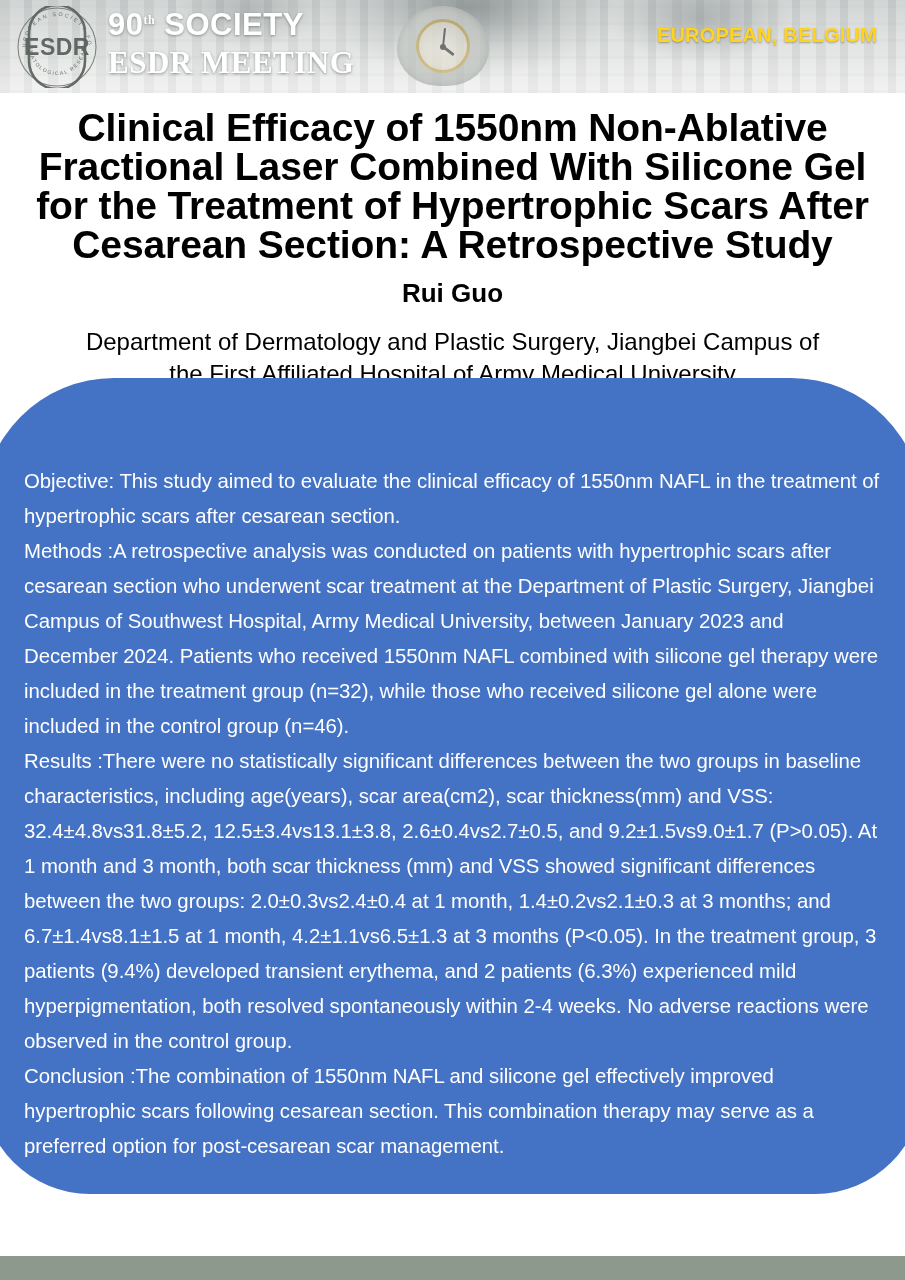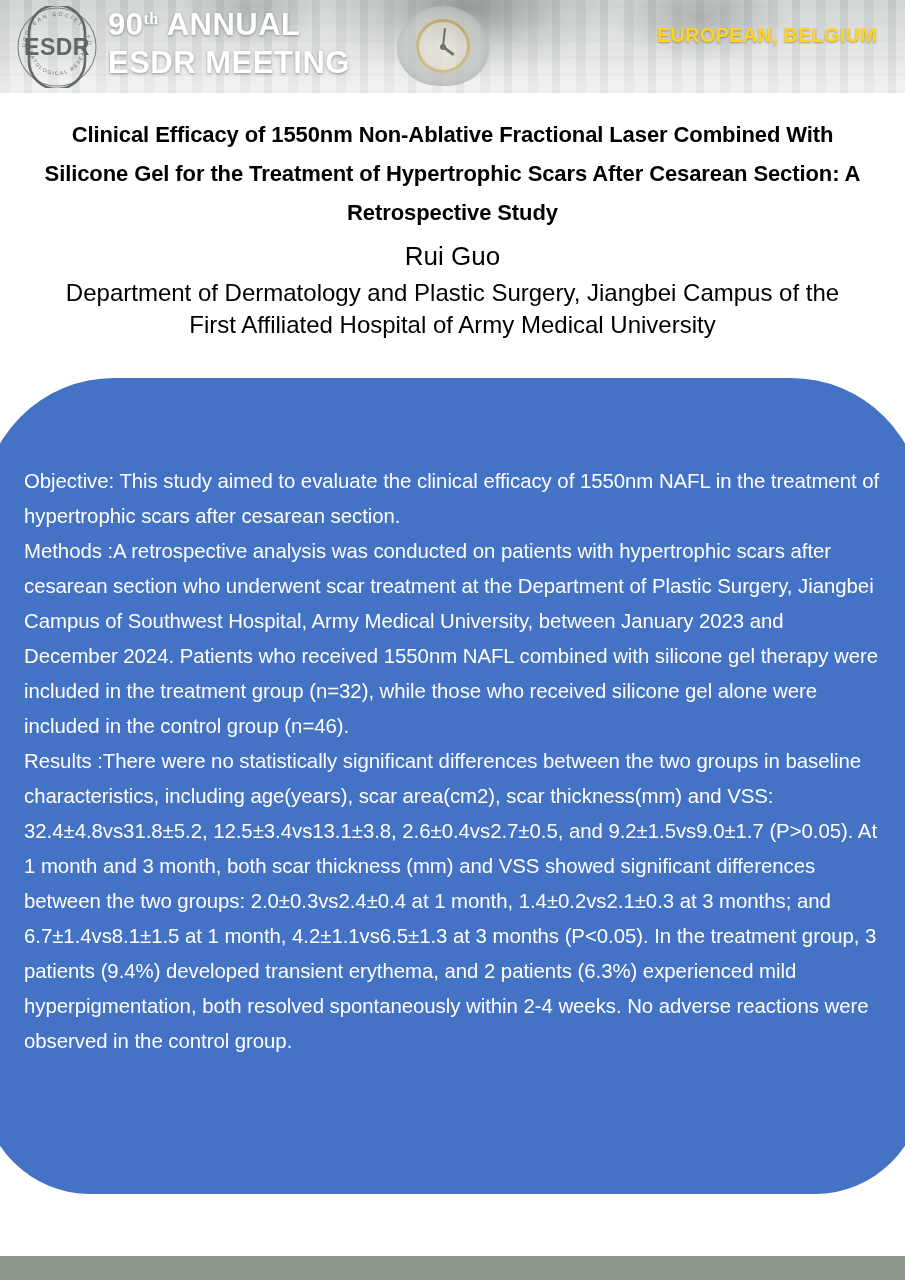--- a/index.html
+++ b/index.html
@@ -117,26 +117,26 @@
     top: 6px;
     color: #ffffff;
     font-weight: bold;
     font-size: 31px;
     line-height: 38px;
     letter-spacing: 0.5px;
     text-shadow: 0 1px 3px rgba(70,75,75,0.55);
     white-space: nowrap;
   }
   .banner-title .sup {
-    font-size: 16px;
+    font-size: 12px;
     vertical-align: super;
     line-height: 0;
     font-family: Liberation Serif, serif;
   }
-  .banner-title .l2 { display: block; }
+  .banner-title .l2 { display: block; font-family: Liberation Serif, serif; }
 
   .banner-dates {
     position: absolute;
     right: 28px;
     top: 24px;
     text-align: left;
     color: #FFD320;
     font-weight: bold;
     font-size: 20px;
     line-height: 23px;
@@ -150,39 +150,39 @@
   .title-block {
     position: absolute;
     left: 0;
     top: 108px;
     width: 905px;
     text-align: center;
     padding: 0 26px;
     box-sizing: border-box;
   }
   .poster-title {
-    font-size: 22px;
+    font-size: 39px;
     font-weight: bold;
     line-height: 39px;
     color: #000000;
-    margin: 7px;
+    margin: 0;
     letter-spacing: -0.1px;
   }
   .poster-author {
     font-size: 26px;
     line-height: 34px;
     color: #000000;
-    margin: 6px 0 0 0;
-    font-weight: normal;
+    margin: 12px 0 0 0;
+    font-weight: bold;
   }
   .poster-affiliation {
     font-size: 24px;
     line-height: 32px;
     color: #000000;
-    margin: 4px;
+    margin: 16px;
     font-weight: normal;
     padding: 0 24px;
   }
 
   
   .abstract-panel {
     position: absolute;
     left: -18px;
     top: 378px;
     width: 941px;
@@ -243,36 +243,37 @@
       </text>
       <text font-family="Liberation Sans, sans-serif" font-size="5.0" fill="#5e645f" letter-spacing="1.5" opacity="0.95">
         <textPath href="#ringBot" startOffset="50%" text-anchor="middle">DERMATOLOGICAL RESEARCH</textPath>
       </text>
       <path d="M 13,27 A 28,28 0 0 1 69,27 L 69,55 A 28,28 0 0 1 13,55 Z" fill="none" stroke="#5e645f" stroke-width="2.6" opacity="0.95"></path>
       <text x="41" y="49" text-anchor="middle" font-family="Liberation Sans, sans-serif" font-size="23" font-weight="bold" fill="#5e645f" letter-spacing="0.5" opacity="0.97">ESDR</text>
     </svg>
   </div>
 
   <div class="banner-title">
-    <span>90</span><span class="sup">th</span><span> ANNUAL</span>
+    <span>90</span><span class="sup">th</span><span> SOCIETY</span>
     <span class="l2">ESDR MEETING</span>
   </div>
 
   <div class="banner-dates">
     <span class="l2">EUROPEAN, BELGIUM</span>
   </div>
 </div>
 
 <div class="title-block">
   <h1 class="poster-title">Clinical Efficacy of 1550nm Non-Ablative Fractional Laser Combined With Silicone Gel for the Treatment of Hypertrophic Scars After Cesarean Section: A Retrospective Study</h1>
   <p class="poster-author">Rui Guo</p>
   <p class="poster-affiliation">Department of Dermatology and Plastic Surgery, Jiangbei Campus of the First Affiliated Hospital of Army Medical University</p>
 </div>
 
 <div class="abstract-panel">
   <div class="abstract-text">
     <p>Objective: This study aimed to evaluate the clinical efficacy of 1550nm NAFL in the treatment of hypertrophic scars after cesarean section.</p>
     <p>Methods :A retrospective analysis was conducted on patients with hypertrophic scars after cesarean section who underwent scar treatment at the Department of Plastic Surgery, Jiangbei Campus of Southwest Hospital, Army Medical University, between January 2023 and December 2024. Patients who received 1550nm NAFL combined with silicone gel therapy were included in the treatment group (n=32), while those who received silicone gel alone were included in the control group (n=46).</p>
     <p>Results :There were no statistically significant differences between the two groups in baseline characteristics, including age(years), scar area(cm2), scar thickness(mm) and VSS: 32.4±4.8vs31.8±5.2, 12.5±3.4vs13.1±3.8, 2.6±0.4vs2.7±0.5, and 9.2±1.5vs9.0±1.7 (P&gt;0.05). At 1 month and 3 month, both scar thickness (mm) and VSS showed significant differences between the two groups: 2.0±0.3vs2.4±0.4 at 1 month, 1.4±0.2vs2.1±0.3 at 3 months; and 6.7±1.4vs8.1±1.5 at 1 month, 4.2±1.1vs6.5±1.3 at 3 months (P&lt;0.05). In the treatment group, 3 patients (9.4%) developed transient erythema, and 2 patients (6.3%) experienced mild hyperpigmentation, both resolved spontaneously within 2-4 weeks. No adverse reactions were observed in the control group.</p>
+    <p>Conclusion :The combination of 1550nm NAFL and silicone gel effectively improved hypertrophic scars following cesarean section. This combination therapy may serve as a preferred option for post-cesarean scar management.</p>
   </div>
 </div>
 
 <div class="footer-bar"></div>
 
 </body></html>

